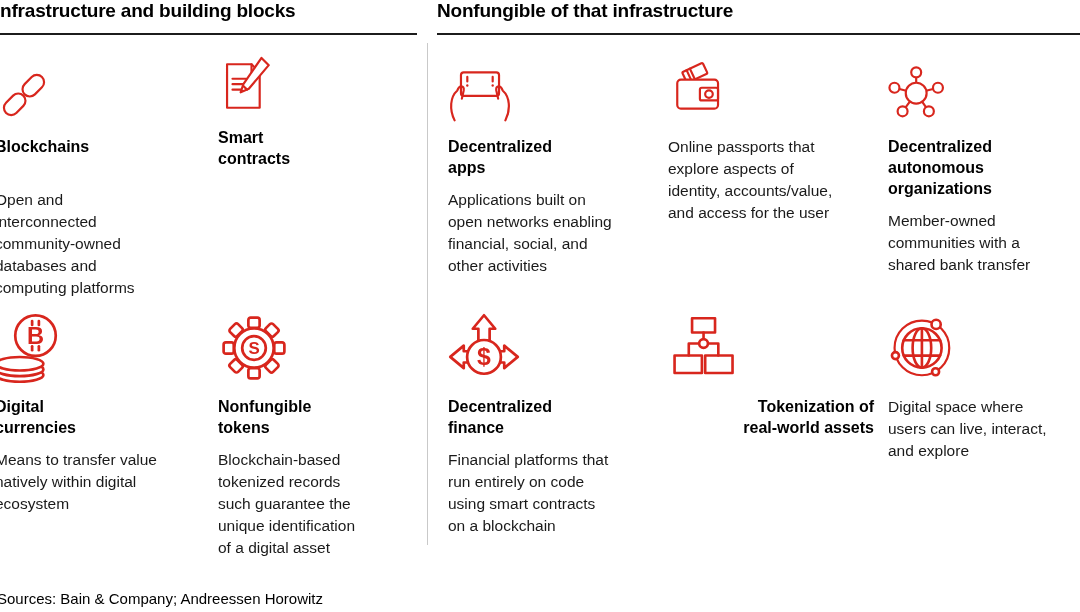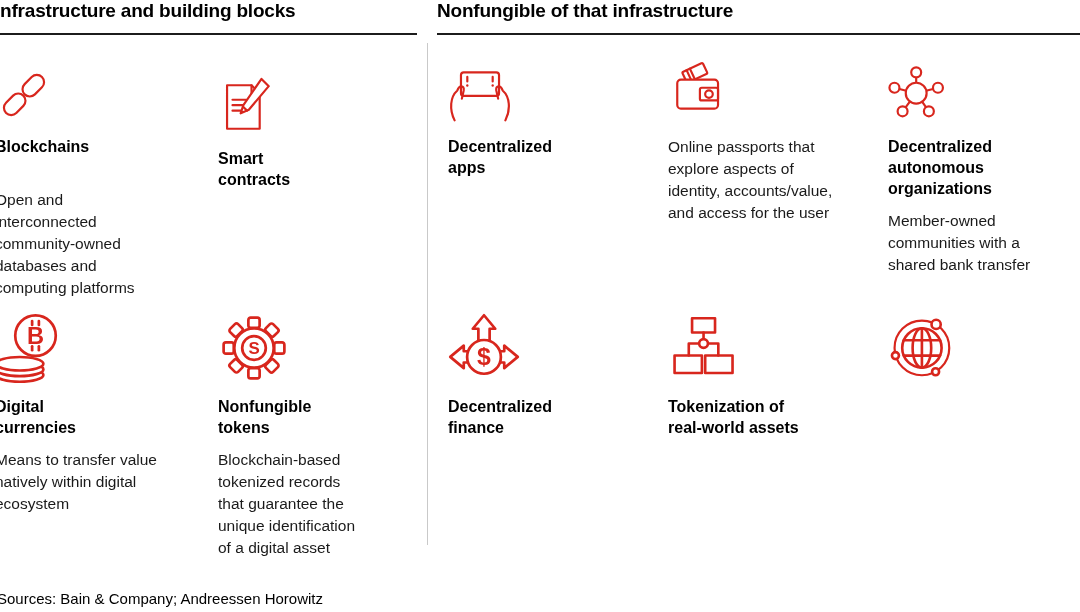--- a/index.html
+++ b/index.html
@@ -22,24 +22,24 @@
   .row2 .icon-box{height:76px;}
   .icon-box svg{overflow:visible;display:block;}
   .card h3{
     margin:0 0 11px 0;font-size:16px;line-height:21px;font-weight:700;color:#000;
     min-height:42px;white-space:pre-wrap;
   }
   .card p{
     margin:0;font-size:15.5px;line-height:22px;color:#1a1a1a;white-space:pre-wrap;
   }
   
-  #c-a1{left:-5px;top:60px;}   #c-a2{left:218px;top:72px;}
+  #c-a1{left:-5px;top:60px;}   #c-a2{left:218px;top:51px;}
   #c-a3{left:-5px;top:308px;}  #c-a4{left:218px;top:308px;}
   #c-b1{left:448px;top:60px;}  #c-b2{left:668px;top:60px;}  #c-b3{left:888px;top:60px;width:192px;}
-  #c-b4{left:448px;top:308px;} #c-b5{left:668px;top:308px;} #c-b6{left:888px;top:308px;width:192px;}
+  #c-b4{left:448px;top:308px;} #c-b5{left:668px;top:308px;text-align:right;} #c-b6{left:888px;top:308px;width:192px;}
   
   .st{stroke:#d8261d;fill:none;stroke-width:2.4;stroke-linecap:round;stroke-linejoin:round;}
   .sf{stroke:#d8261d;fill:#ffffff;stroke-width:2.4;stroke-linecap:round;stroke-linejoin:round;}
   .dot{fill:#d8261d;stroke:none;}
   .glyph{fill:#d8261d;font-family:"Liberation Sans",sans-serif;font-weight:700;}
   .thin{stroke-width:2;}
   #footer-sources{
     position:absolute;left:-3px;top:590px;font-size:15px;color:#000;white-space:nowrap;
   }
 </style>
@@ -121,39 +121,43 @@
       </g>
       <circle class="sf" cx="32" cy="32" r="17.5"></circle>
       <circle class="st" cx="32" cy="32" r="10.5"></circle>
       <text class="glyph" x="32" y="37.5" font-size="15" text-anchor="middle">S</text>
     </svg>
   </div>
   <h3>Nonfungible
 tokens</h3>
   <p>Blockchain-based
 tokenized records
-that guarantee the
+such guarantee the
 unique identification
 of a digital asset</p>
 </div>
 
 <div class="card" id="c-b1">
   <div class="icon-box">
     <svg width="64" height="58" viewBox="0 0 70 64">
       <rect class="st" x="14" y="7" width="42" height="26" rx="3"></rect>
       <line class="st" x1="21" y1="12" x2="21" y2="17"></line>
       <circle class="dot" cx="21" cy="21.5" r="1.3"></circle>
       <line class="st" x1="49" y1="12" x2="49" y2="17"></line>
       <circle class="dot" cx="49" cy="21.5" r="1.3"></circle>
       <path class="st" d="M7,60 C1,48 2,34 10,27 C12,21 18,21 17,27 L15,36"></path>
       <path class="st" d="M63,60 C69,48 68,34 60,27 C58,21 52,21 53,27 L55,36"></path>
     </svg>
   </div>
   <h3>Decentralized
 apps</h3>
+  <p>Applications built on
+open networks enabling
+financial, social, and
+other activities</p>
 </div>
 
 <div class="card" id="c-b2">
   <div class="icon-box">
     <svg width="62" height="58" viewBox="0 0 64 64">
       <g transform="rotate(-25 28 10)">
         <rect class="sf" x="16" y="1" width="25" height="13" rx="1.5"></rect>
         <line class="st" x1="21.5" y1="1" x2="21.5" y2="14"></line>
         <line class="st" x1="25.5" y1="1" x2="25.5" y2="14"></line>
       </g>
@@ -197,20 +201,24 @@
     <svg width="72" height="70" viewBox="0 0 64 62">
       <path class="sf" d="M32,1 L42,13 H37 V24 H27 V13 H22 Z"></path>
       <path class="sf" d="M2,38 L14,28 V33 H24 V43 H14 V48 Z"></path>
       <path class="sf" d="M62,38 L50,28 V33 H40 V43 H50 V48 Z"></path>
       <circle class="sf" cx="32" cy="38" r="15"></circle>
       <text class="glyph" x="32" y="45.5" font-size="22" text-anchor="middle">$</text>
     </svg>
   </div>
   <h3>Decentralized
 finance</h3>
+  <p>Financial platforms that
+run entirely on code
+using smart contracts
+on a blockchain</p>
 </div>
 
 <div class="card row2" id="c-b5">
   <div class="icon-box">
     <svg width="70" height="68" viewBox="0 0 64 62">
       <rect class="st" x="22" y="2" width="21" height="13"></rect>
       <line class="st" x1="32.5" y1="15" x2="32.5" y2="21"></line>
       <path class="st" d="M28.5,25 H19 V36"></path>
       <path class="st" d="M36.5,25 H46 V36"></path>
       <circle class="sf" cx="32.5" cy="25" r="4"></circle>
@@ -229,15 +237,18 @@
       <circle class="sf" cx="31" cy="31" r="18"></circle>
       <ellipse class="st" cx="31" cy="31" rx="8.5" ry="18"></ellipse>
       <line class="st" x1="31" y1="13" x2="31" y2="49"></line>
       <line class="st" x1="14.5" y1="24" x2="47.5" y2="24"></line>
       <line class="st" x1="14.5" y1="38" x2="47.5" y2="38"></line>
       <circle class="sf" cx="44" cy="9.5" r="4.2"></circle>
       <circle class="sf" cx="6.8" cy="38" r="3.2"></circle>
       <circle class="sf" cx="43.5" cy="52.8" r="3.2"></circle>
     </svg>
   </div>
+  <p>Digital space where
+users can live, interact,
+and explore</p>
 </div>
 
 <div id="footer-sources">Sources: Bain &amp; Company; Andreessen Horowitz</div>
 
 </body></html>

